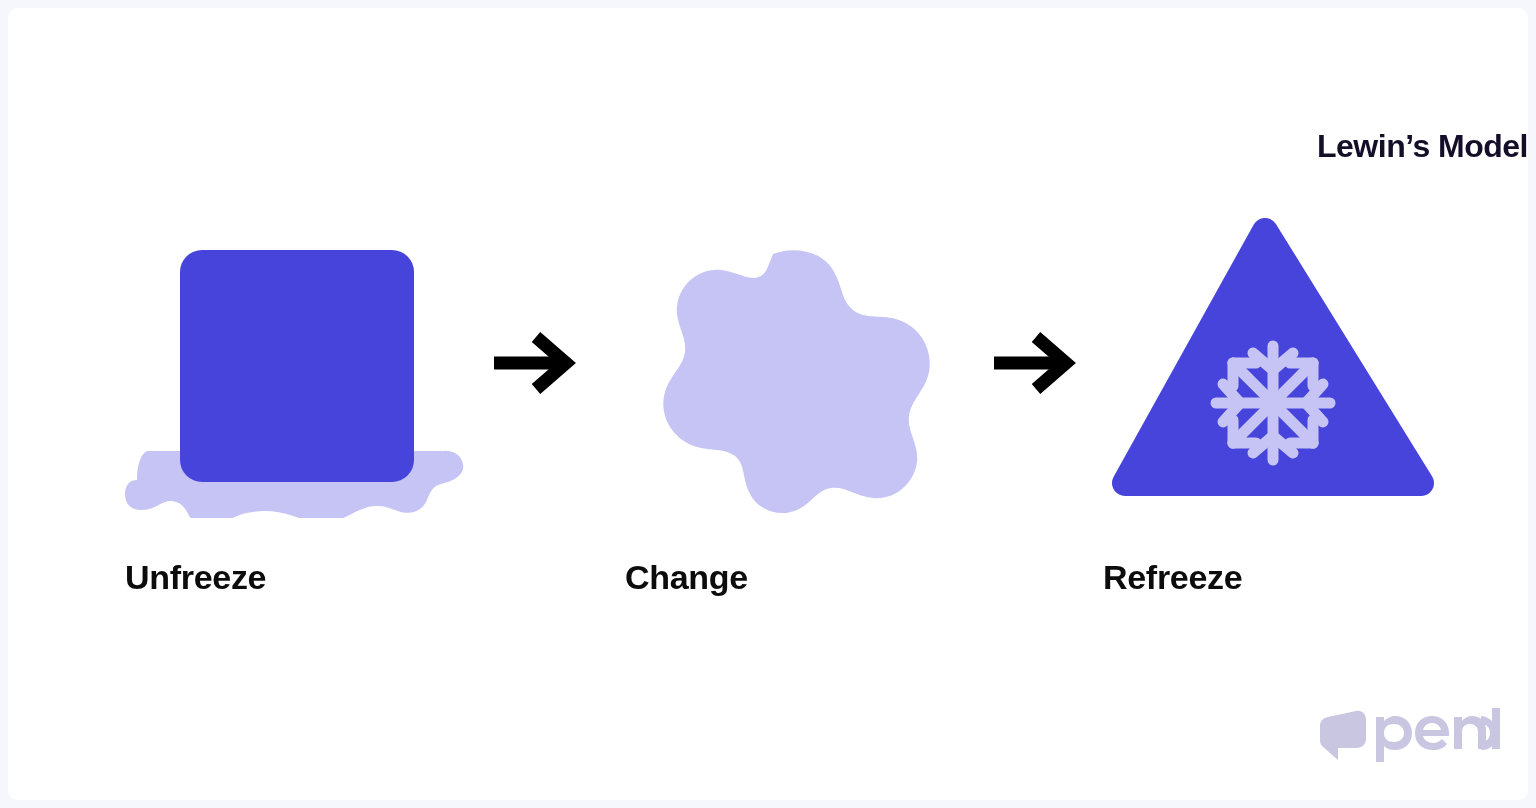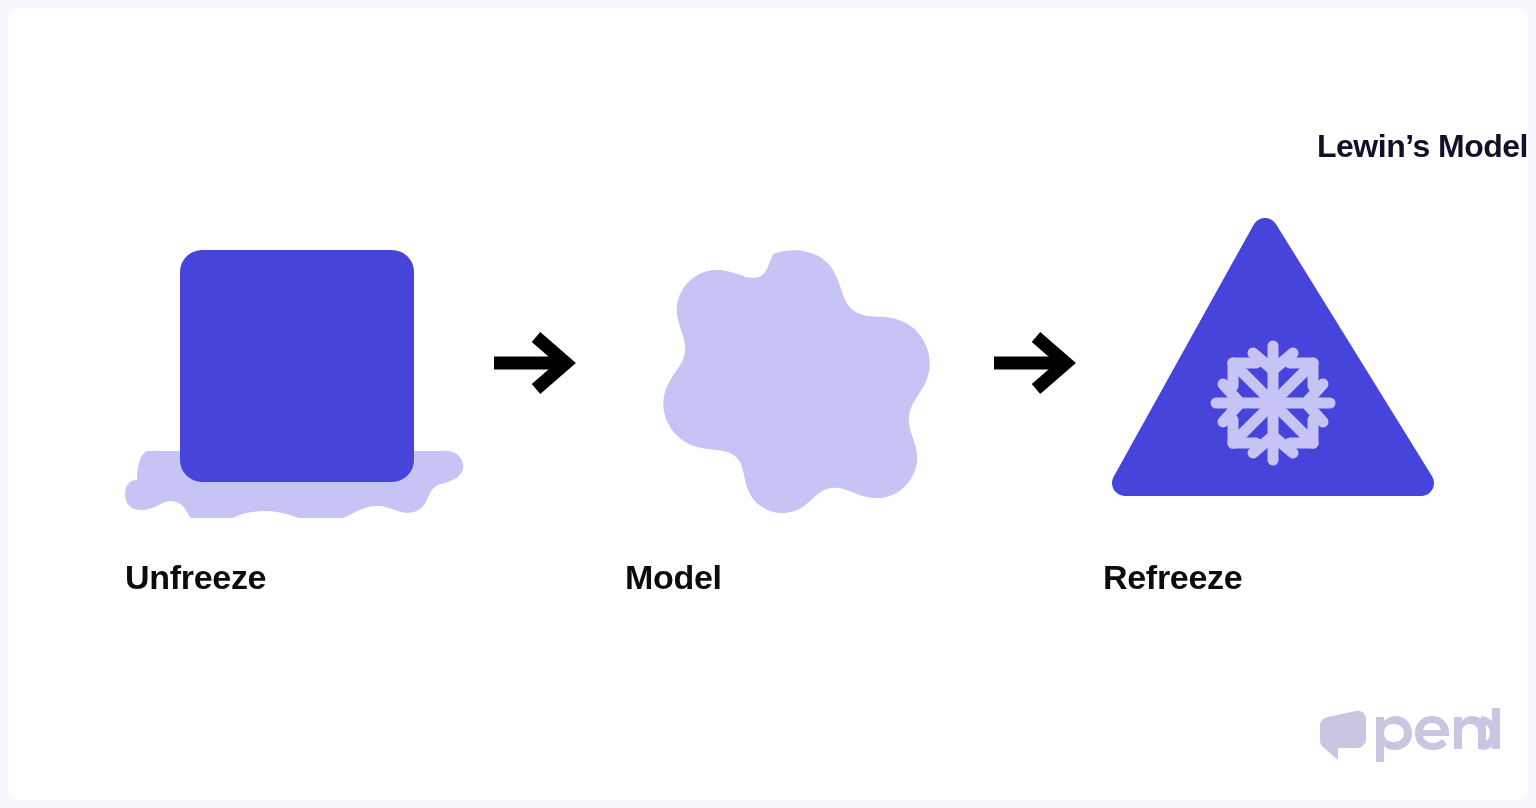--- a/index.html
+++ b/index.html
@@ -143,21 +143,21 @@
                C 154 300 132 292 124 274
                C 117 258 120 246 110 238
                C 99 229 80 234 64 226
                C 44 216 34 194 40 174
                C 45 157 58 149 60 134
                C 62 118 50 106 52 88
                C 55 66 74 50 96 52
                C 114 54 124 64 136 58
                C 142 55 144 45 148 36 Z" fill="#c5c4f5"></path>
     </svg>
-    <div class="stage-label">Model</div>
+    <div class="stage-label">Change</div>
   </div>
 
   <svg class="arrow" id="arrow-2" viewBox="0 0 96 70">
     <path d="M 8 35 L 76 35" stroke="#000000" stroke-width="13" fill="none"></path>
     <path d="M 50 9 L 80 35 L 50 61" stroke="#000000" stroke-width="13" fill="none" stroke-linecap="butt" stroke-linejoin="miter"></path>
   </svg>
 
   <div class="stage" id="stage-refreeze">
     <svg class="stage-graphic" viewBox="0 0 340 300">
 

